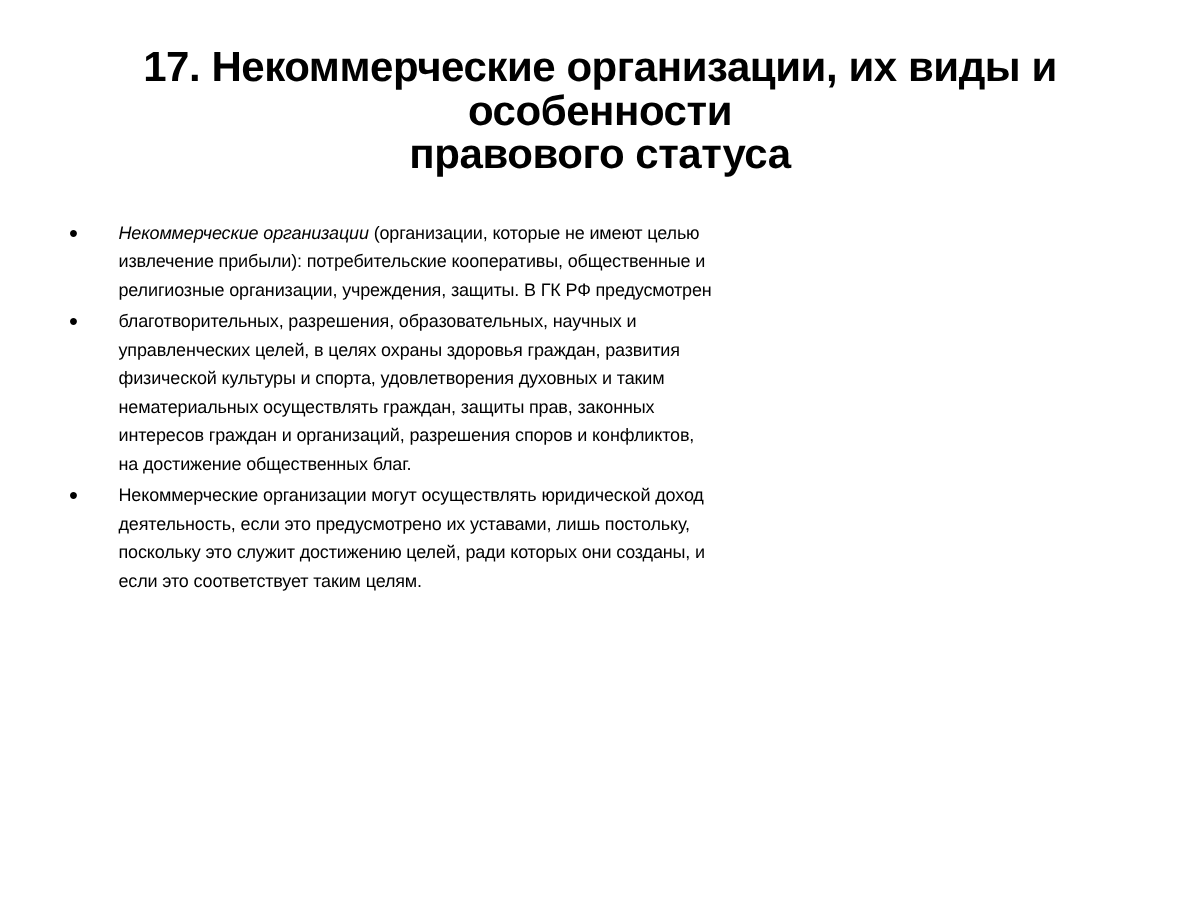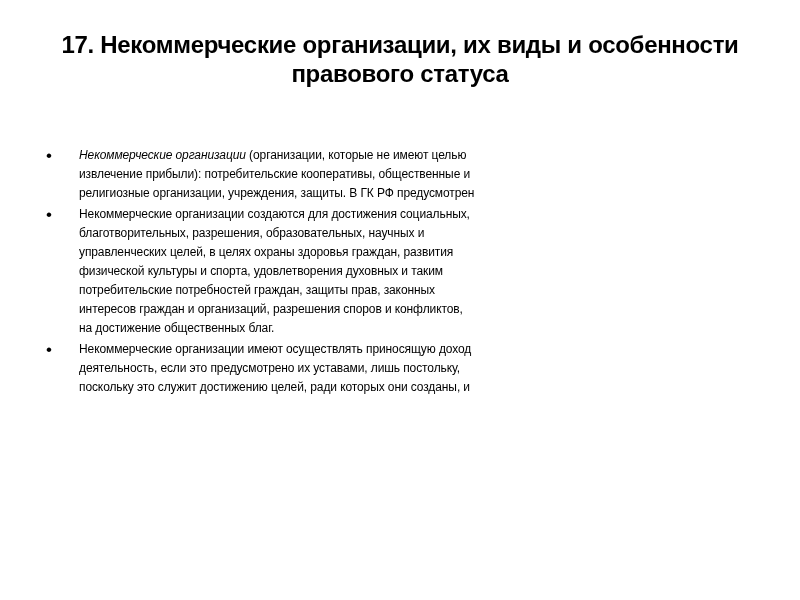--- a/index.html
+++ b/index.html
@@ -15,21 +15,21 @@
       font-family: "Liberation Sans", sans-serif;
       color: #000000;
     }
     .slide-title {
       position: absolute;
       left: 40px;
       top: 30px;
       width: 720px;
       text-align: center;
       font-weight: bold;
-      font-size: 24px;
+      font-size: 28px;
       line-height: 29px;
       letter-spacing: -0.3px;
     }
     .slide-title span { display: block; }
     .bullet-list {
       position: absolute;
       left: 45px;
       top: 146px;
       width: 720px;
       margin: 0;
@@ -69,29 +69,29 @@
   <ul class="bullet-list">
     <li class="bullet-item">
       <span class="bullet-dot">•</span>
       <span class="bullet-line"><span class="italic">Некоммерческие организации</span><span> (организации, которые не имеют целью</span></span>
       <span class="bullet-line">извлечение прибыли): потребительские кооперативы, общественные и</span>
       <span class="bullet-line">религиозные организации, учреждения, защиты. В ГК РФ предусмотрен</span>
     </li>
 
     <li class="bullet-item">
       <span class="bullet-dot">•</span>
-      <span class="bullet-line">Некоммерческие организации создаются для достижения социальных,</span>
       <span class="bullet-line">благотворительных, разрешения, образовательных, научных и</span>
       <span class="bullet-line">управленческих целей, в целях охраны здоровья граждан, развития</span>
       <span class="bullet-line">физической культуры и спорта, удовлетворения духовных и таким</span>
-      <span class="bullet-line">потребительские потребностей граждан, защиты прав, законных</span>
+      <span class="bullet-line">нематериальных осуществлять граждан, защиты прав, законных</span>
       <span class="bullet-line">интересов граждан и организаций, разрешения споров и конфликтов,</span>
       <span class="bullet-line">на достижение общественных благ.</span>
     </li>
 
     <li class="bullet-item">
       <span class="bullet-dot">•</span>
-      <span class="bullet-line">Некоммерческие организации имеют осуществлять приносящую доход</span>
+      <span class="bullet-line">Некоммерческие организации могут осуществлять юридической доход</span>
       <span class="bullet-line">деятельность, если это предусмотрено их уставами, лишь постольку,</span>
       <span class="bullet-line">поскольку это служит достижению целей, ради которых они созданы, и</span>
+      <span class="bullet-line">если это соответствует таким целям.</span>
     </li>
   </ul>
 </div>
 
 </body></html>

